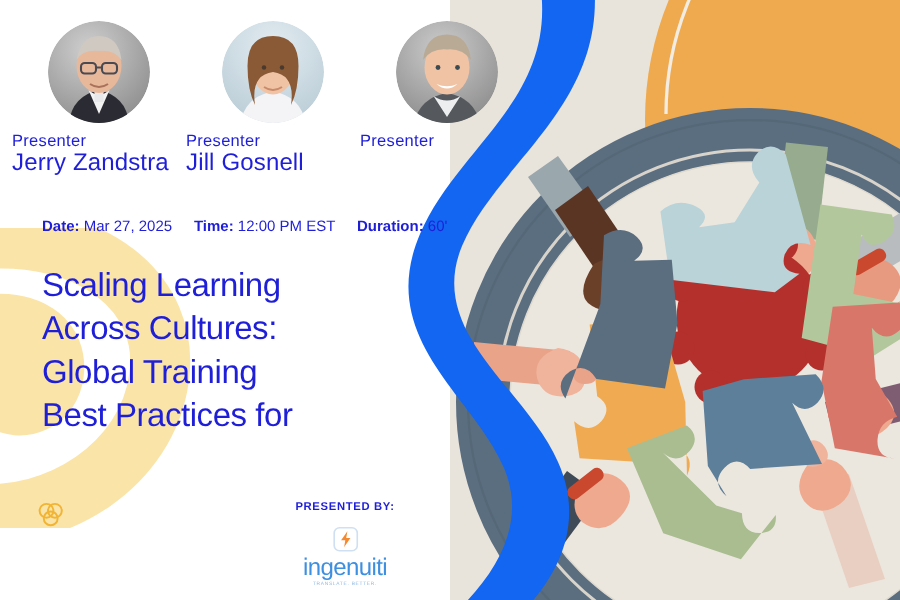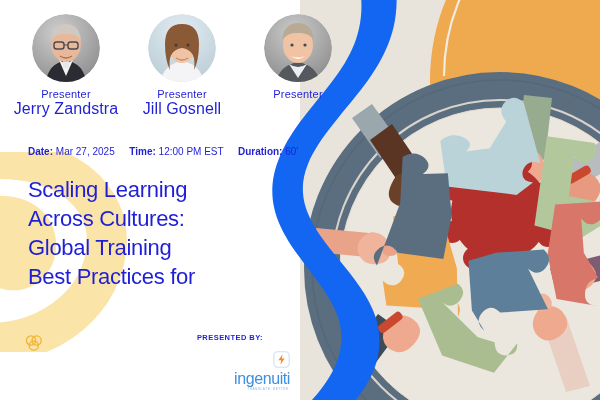--- a/index.html
+++ b/index.html
@@ -22,21 +22,21 @@
   .left-pane {
     position:absolute; left:0; top:0; width:300px; height:400px;
     z-index:6;
   }
 
   
   .presenters {
     position:absolute; left:8px; top:14px; width:348px;
     display:flex; gap:0px;
   }
-  .presenter { width:116px; text-align:center; }
+  .presenter { width:116px; }
   .avatar {
     width:68px; height:68px; border-radius:50%;
     margin:0 auto 6px auto; overflow:hidden; position:relative;
   }
   .avatar svg { display:block; }
   .p-role {
     font-size:11px; color:#1f1fd8; letter-spacing:.2px;
     line-height:13px; font-weight:400;
   }
   .p-name {
@@ -73,21 +73,21 @@
   .fcol { position:absolute; top:0; }
   .fcol.sponsor { left:24px; width:140px; }
   .fcol.presented { left:170px; width:120px; text-align:center; }
   .f-label {
     font-size:7.5px; font-weight:bold; color:#1f1fd8;
     letter-spacing:.45px; margin-bottom:9px;
   }
   .fcol.sponsor .f-label { padding-left:22px; }
   .logo-row { display:flex; align-items:center; gap:7px; }
   .eli-name { font-size:11px; color:#58585a; letter-spacing:.1px; }
-  .ing-wrap { display:flex; flex-direction:column; align-items:flex-end; }
+  .ing-wrap { display:flex; flex-direction:column; align-items:center; }
   .ing-name {
     font-size:16px; color:#3d8fe0; letter-spacing:-0.4px;
     font-weight:400; line-height:17px; margin-top:2px;
   }
   .ing-tag { font-size:3.2px; color:#8fb9e3; letter-spacing:.5px; }
 </style>
 </head>
 <body>
 
 <div class="banner">

